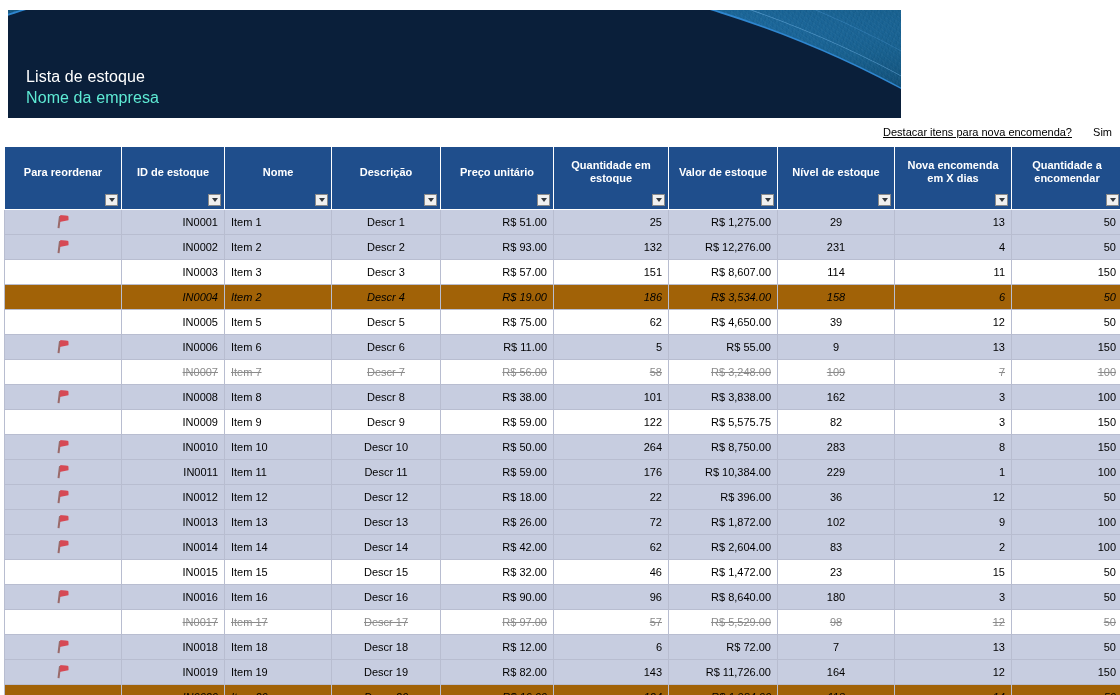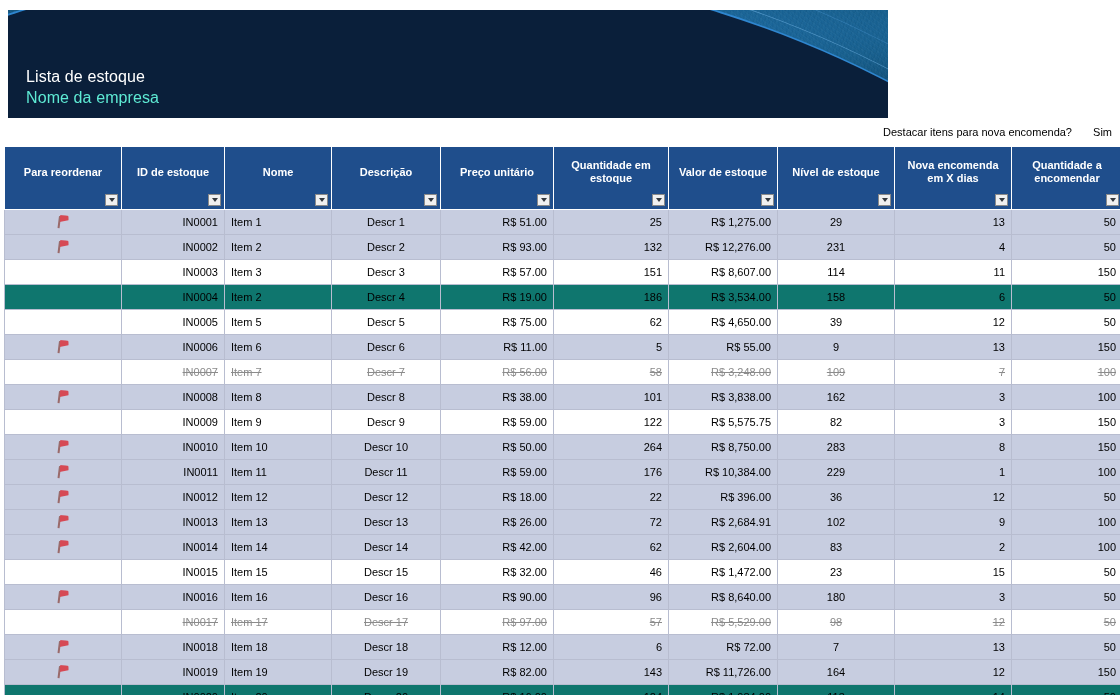--- a/index.html
+++ b/index.html
@@ -19,20 +19,21 @@
 
   
   .banner-wrap {
     position: absolute;
     left: 8px;
     top: 10px;
     width: 880px;
     height: 108px;
     overflow: hidden;
     background: #0b1f3d;
+    padding-left: 13px;
   }
   .banner-bg {
     position: absolute;
     inset: 0;
     background:
       radial-gradient(ellipse 120% 90% at 62% 18%, #1d6ca4 0%, #17608f 38%, #12527c 62%, #0e3f63 82%, #0b2b47 100%);
   }
   .banner-noise {
     position: absolute;
     inset: 0;
@@ -98,21 +99,21 @@
 
   
   .hl-row {
     position: absolute;
     right: 8px;
     top: 126px;
     font-size: 11px;
     color: #000;
     white-space: nowrap;
   }
-  .hl-label { margin-right: 18px; }
+  .hl-label { margin-right: 18px; text-decoration: underline; }
   .hl-value { }
 
   
   .table-wrap {
     position: absolute;
     left: 4px;
     top: 146px;
     width: 1112px;
   }
   table.inv {
@@ -159,21 +160,21 @@
     border-left: 3px solid transparent;
     border-right: 3px solid transparent;
     border-top: 4px solid #33383f;
   }
   table.inv tbody td {
     height: 24px;
     line-height: 24px;
   }
   .r-hl td { background: #c7cde0; }
   .r-white td { background: #ffffff; }
-  .r-gray td { background: #0f766e; }
+  .r-gray td { background: #a16207; font-style: italic; }
   tr.disc td {
     color: #8b8b8b;
     text-decoration: line-through;
   }
   .c-flag { width: 104px; text-align: center; }
   .c-id   { width: 90px;  text-align: right; }
   .c-name { width: 94px;  text-align: left; }
   .c-desc { width: 96px;  text-align: center; }
   .c-price{ width: 100px; text-align: right; }
   .c-qty  { width: 102px; text-align: right; }
@@ -408,21 +409,21 @@
           <td class="c-days">12</td>
           <td class="c-reord">50</td>
         </tr>
         <tr class="r-hl">
           <td class="c-flag"><span class="flag-icon"><span class="pole"></span><span class="cloth"></span></span></td>
           <td class="c-id">IN0013</td>
           <td class="c-name">Item 13</td>
           <td class="c-desc">Descr 13</td>
           <td class="c-price">R$ 26.00</td>
           <td class="c-qty">72</td>
-          <td class="c-val">R$ 2,684.91</td>
+          <td class="c-val">R$ 1,872.00</td>
           <td class="c-lvl">102</td>
           <td class="c-days">9</td>
           <td class="c-reord">100</td>
         </tr>
         <tr class="r-hl">
           <td class="c-flag"><span class="flag-icon"><span class="pole"></span><span class="cloth"></span></span></td>
           <td class="c-id">IN0014</td>
           <td class="c-name">Item 14</td>
           <td class="c-desc">Descr 14</td>
           <td class="c-price">R$ 42.00</td>

